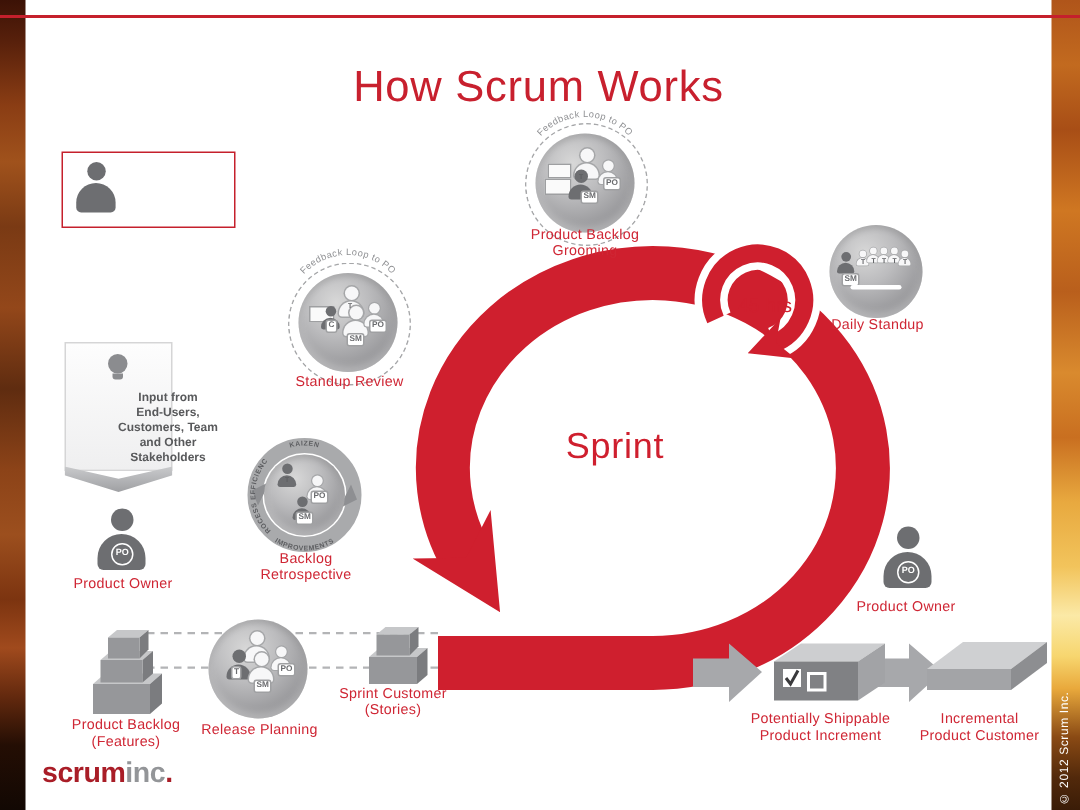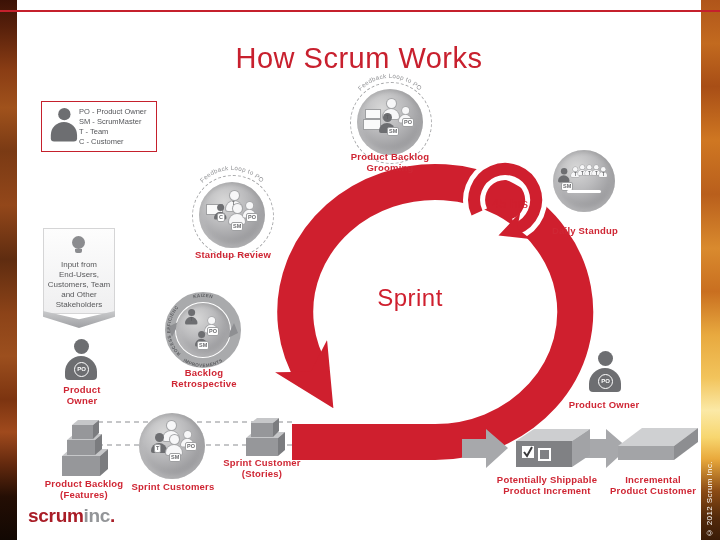--- a/index.html
+++ b/index.html
@@ -22,24 +22,24 @@
   .title{left:17px;top:42px;width:684px;text-align:center;color:#c8202e;font-size:29px;
     letter-spacing:.5px;z-index:5;}
   
   .legend{left:41px;top:101px;width:114px;height:49px;border:1.5px solid #c5202c;background:#fff;z-index:5;}
   .legend-text{left:37px;top:5px;font-size:7.5px;line-height:10px;color:#55565a;}
   
   .ring{border:1.6px dashed #a6a7a9;border-radius:50%;z-index:4;}
   .ball{border-radius:50%;z-index:4;
     background:radial-gradient(circle at 38% 30%,#d8d8d8 0%,#bcbcbe 35%,#919194 78%,#7e7e81 100%);
     box-shadow:inset 0 -3px 6px rgba(255,255,255,.35), inset 0 2px 4px rgba(0,0,0,.15);}
-  .lbl{color:#cf2634;font-weight:bold;font-size:9.5px;line-height:11px;text-align:center;
+  .lbl{color:#cf2634;font-weight:normal;font-size:9.5px;line-height:11px;text-align:center;
     letter-spacing:.2px;z-index:5;}
   .lbl span{display:block;}
-  .gtxt{color:#58595b;font-weight:normal;}
+  .gtxt{color:#58595b;font-weight:bold;margin-left:33px;}
   .pr{position:absolute;width:16px;z-index:2;}
   .pr::before{content:"";display:block;width:9px;height:9px;border-radius:50%;background:#6d6e71;margin:0 auto;}
   .pr::after{content:"";display:block;width:16px;height:10px;border-radius:8px 8px 2px 2px;background:#6d6e71;margin-top:1px;}
   .pr.light::before,.pr.light::after{background:#f7f7f8;box-shadow:0 0 0 1px #a5a6a8;}
   .pr.sm{transform:scale(.78);transform-origin:top left;}
   .pr.xs{transform:scale(.5);transform-origin:top left;}
   .chip{position:absolute;z-index:3;font-size:5.5px;line-height:7px;font-weight:bold;background:#fff;
     color:#6b6c6f;border:1px solid #9fa0a2;border-radius:2px;padding:0 1px;}
   .chip.bare{background:transparent;border:none;color:#5d5e61;font-size:4.5px;}
   .bigp{position:absolute;width:34px;z-index:4;}
@@ -80,26 +80,20 @@
 <div class="abs frame-left"></div>
 <div class="abs frame-right">
   <div class="abs copyright">© 2012 Scrum Inc.</div>
 </div>
 <div class="abs red-rule"></div>
 
 <div class="abs title">How Scrum Works</div>
 
 <div class="abs legend">
   <div class="bigp" style="left:8px;top:6px;transform:scale(.82);transform-origin:top left;"></div>
-  <div class="abs legend-text">
-    <div>PO - Product Owner</div>
-    <div>SM - ScrumMaster</div>
-    <div>T - Team</div>
-    <div>C - Customer</div>
-  </div>
 </div>
 
 <svg class="abs overlay" width="720" height="540" viewBox="0 0 720 540">
   <defs>
     <marker id="arrowBig" viewBox="0 0 10 10" refX="4" refY="5" markerWidth="1.7" markerHeight="1.7" orient="auto">
       <path d="M0 0 L10 5 L0 10 L3 5 Z" fill="#cf1f2e"></path>
     </marker>
     <marker id="arrowSm" viewBox="0 0 10 10" refX="3.5" refY="5" markerWidth="2.4" markerHeight="2.4" orient="auto">
       <path d="M0 0 L10 5 L0 10 L3 5 Z" fill="#cf1f2e"></path>
     </marker>
@@ -181,21 +175,21 @@
   <div class="pr light xs" style="left:39px;top:15px;"></div>
   <div class="pr light xs" style="left:46px;top:17px;"></div>
   <span class="chip" style="left:8px;top:32px;">SM</span>
   <span class="chip bare" style="left:20px;top:21px;">T</span>
   <span class="chip bare" style="left:27px;top:20px;">T</span>
   <span class="chip bare" style="left:34px;top:20px;">T</span>
   <span class="chip bare" style="left:41px;top:20px;">T</span>
   <span class="chip bare" style="left:48px;top:21px;">T</span>
   <div class="standup-line"></div>
 </div>
-<div class="abs lbl" style="left:540px;top:225px;width:90px;">Daily Standup</div>
+<div class="abs lbl" style="left:540px;top:211px;width:90px;">Daily Standup</div>
 
 <svg class="abs arc-svg" style="left:182px;top:156px;" width="100" height="100">
   <path id="fp2" d="M 10 54 A 40 40 0 0 1 90 54" fill="none"></path>
   <text><textPath href="#fp2" startOffset="50%" text-anchor="middle">Feedback Loop to PO</textPath></text>
 </svg>
 <div class="abs ring" style="left:192px;top:175px;width:80px;height:80px;"></div>
 <div class="abs ball" style="left:199px;top:182px;width:66px;height:66px;">
   <div class="mbox" style="left:7px;top:22px;width:15px;height:9px;"></div>
   <div class="pr light" style="left:27px;top:9px;"></div>
   <div class="pr sm" style="left:15px;top:22px;"></div>
@@ -253,21 +247,21 @@
 
 <div class="abs ball" style="left:139px;top:413px;width:66px;height:66px;">
   <div class="pr light" style="left:24px;top:8px;"></div>
   <div class="pr" style="left:12px;top:20px;"></div>
   <div class="pr light sm" style="left:42px;top:18px;"></div>
   <div class="pr light" style="left:27px;top:22px;"></div>
   <span class="chip" style="left:15px;top:31px;">T</span>
   <span class="chip" style="left:30px;top:40px;">SM</span>
   <span class="chip" style="left:46px;top:29px;">PO</span>
 </div>
-<div class="abs lbl" style="left:124px;top:481px;width:98px;">Sprint Customers</div>
+<div class="abs lbl" style="left:124px;top:481px;width:98px;">Release Planning</div>
 
 <div class="abs lbl" style="left:214px;top:457px;width:96px;">
   <span>Sprint Customer</span>
   <span>(Stories)</span>
 </div>
 
 <div class="bigp" style="left:588px;top:351px;"></div>
 <span class="po-ring" style="left:598px;top:374px;">PO</span>
 <div class="abs lbl" style="left:568px;top:399px;width:72px;">Product Owner</div>
 

